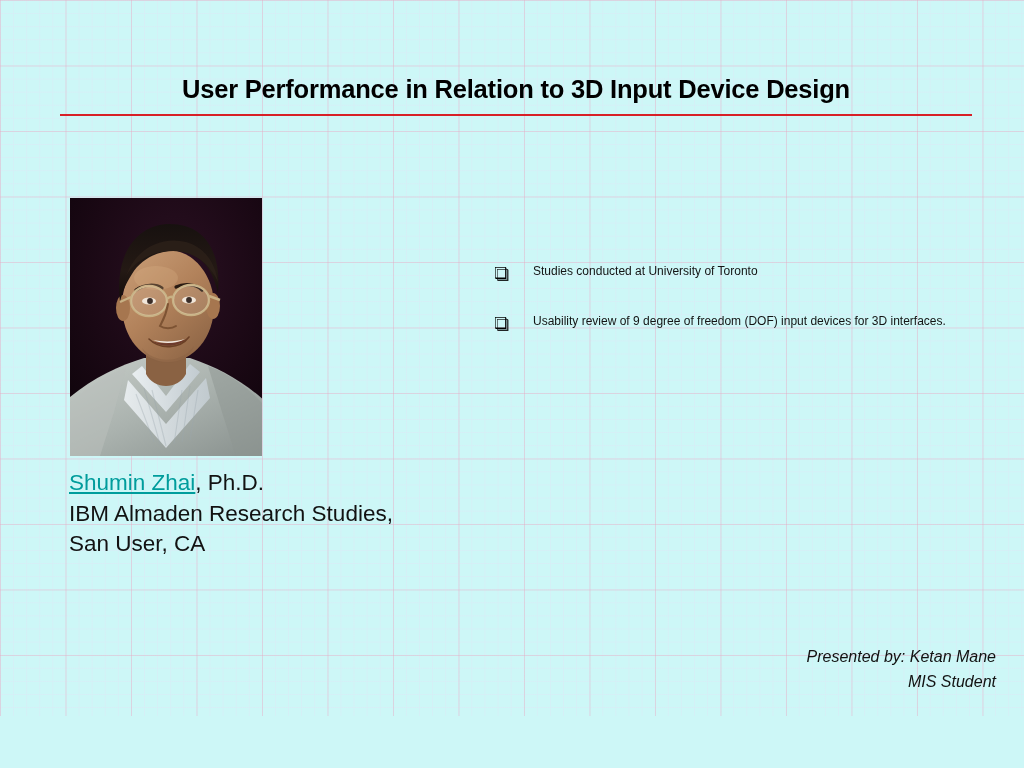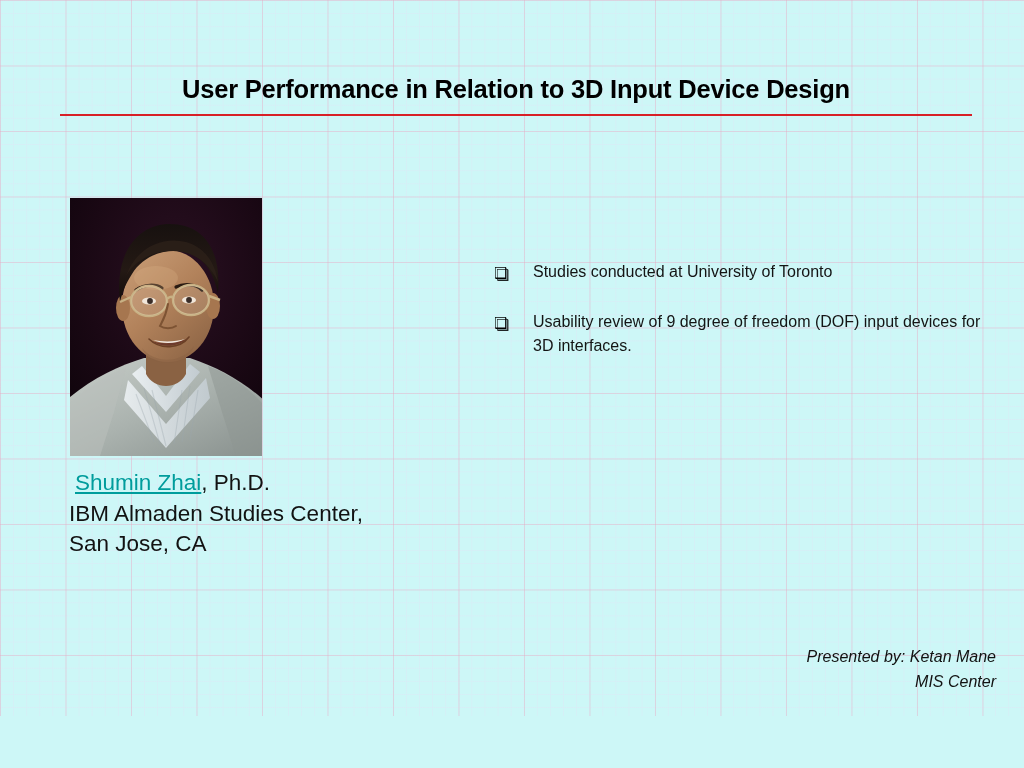--- a/index.html
+++ b/index.html
@@ -82,21 +82,20 @@
     width: 420px;
     font-size: 22.5px;
     line-height: 30.5px;
     color: #121212;
   }
   #author-block .line { white-space: nowrap; }
   #author-link {
     color: #009c9c;
     text-decoration: underline;
     text-underline-offset: 2px;
-    margin-left: 6px;
   }
 
   
   #bullets {
     position: absolute;
     left: 494px;
     top: 260px;
     width: 510px;
   }
   .bullet-row {
@@ -109,21 +108,21 @@
     flex: 0 0 auto;
     width: 39px;
     font-family: "DejaVu Sans", sans-serif;
     font-size: 15px;
     line-height: 26px;
     color: #000000;
     text-shadow: 2px 2px 0 rgba(0,0,0,0.85);
   }
   .bullet-text {
     flex: 1 1 auto;
-    font-size: 16px;
+    font-size: 12px;
     line-height: 23.5px;
     color: #141414;
   }
 
   
   #presenter {
     position: absolute;
     left: 540px;
     top: 645px;
     width: 456px;
@@ -235,33 +234,33 @@
 
         <path d="M 72 150 C 84 166 112 166 124 148 C 116 170 80 170 72 150 Z" fill="#8a6243" opacity="0.5"></path>
 
         <ellipse cx="86" cy="80" rx="22" ry="12" fill="#e0b88d" opacity="0.25"></ellipse>
       </g>
     </svg>
   </div>
 
   <div id="author-block">
     <div class="line"><a id="author-link" href="#">Shumin Zhai</a><span>, Ph.D.</span></div>
-    <div class="line">IBM Almaden Studies Center,</div>
-    <div class="line">San Jose, CA</div>
+    <div class="line">IBM Almaden Research Studies,</div>
+    <div class="line">San User, CA</div>
   </div>
 
   <div id="bullets">
     <div class="bullet-row">
       <span class="bullet-marker">❑</span>
       <span class="bullet-text">Studies conducted at University of Toronto</span>
     </div>
     <div class="bullet-row">
       <span class="bullet-marker">❑</span>
       <span class="bullet-text">Usability review of 9 degree of freedom (DOF) input devices for 3D interfaces.</span>
     </div>
   </div>
 
   <div id="presenter">
     <div class="line">Presented by: Ketan Mane</div>
-    <div class="line">MIS Center</div>
+    <div class="line">MIS Student</div>
   </div>
 
 </div>
 
 </body></html>

